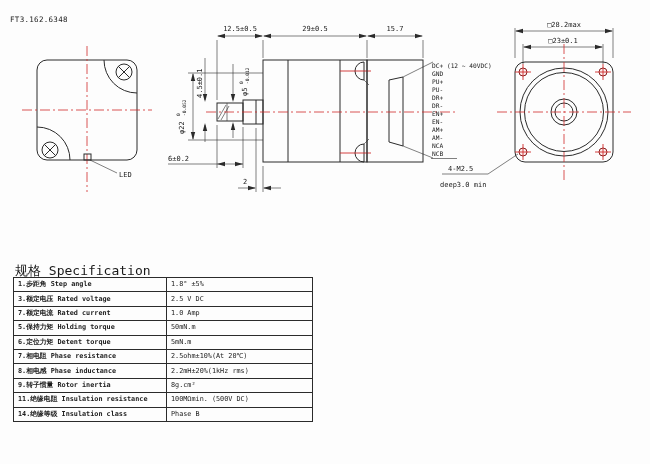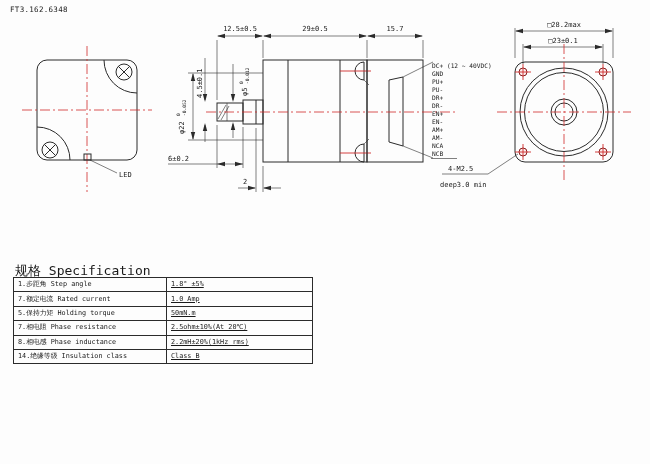--- a/index.html
+++ b/index.html
@@ -1,35 +1,35 @@
 <!DOCTYPE html>
 <html><head>
 <meta charset="utf-8">
 <style>
   html,body{margin:0;padding:0;background:#e8e8e8;}
   .canvas{position:relative;width:650px;height:464px;background:#fdfdfd;overflow:hidden;
           font-family:"DejaVu Sans Mono","Liberation Mono",monospace;color:#1a1a1a;}
-  .docnum{position:absolute;left:10px;top:5px;font-size:7.5px;color:#222;letter-spacing:.3px;}
+  .docnum{position:absolute;left:10px;top:15px;font-size:7.5px;color:#222;letter-spacing:.3px;}
   svg{position:absolute;left:0;top:0;}
   svg text{font-family:"DejaVu Sans Mono","Liberation Mono",monospace;fill:#1a1a1a;}
   .dtxt{font-size:7px;}
   .stxt{font-size:4.6px;}
   .wtxt{font-size:6.2px;}
   .ol{fill:none;stroke:#2b2b2b;stroke-width:1;}
   .thin{fill:none;stroke:#2b2b2b;stroke-width:.6;}
   .cl{fill:none;stroke:#cf2a2a;stroke-width:.8;stroke-dasharray:10 3 2 3;}
   .rl{fill:none;stroke:#cf2a2a;stroke-width:.9;}
   .ah{fill:#2b2b2b;}
   .spec-title{position:absolute;left:15px;top:262px;font-size:13px;}
   table.spec{position:absolute;left:13px;top:277px;width:285px;border-collapse:collapse;
              table-layout:fixed;border:1.4px solid #2b2b2b;}
   table.spec td{border:1px solid #2b2b2b;height:13.4px;padding:0 2px 0 4px;
                 font-size:6.8px;line-height:1;vertical-align:middle;white-space:nowrap;
                 overflow:hidden;}
-  td.c1{width:146px;} td.c2{width:139px;text-decoration:underline;}
+  td.c1{width:146px;font-weight:bold;} td.c2{width:139px;}
 </style>
 </head>
 <body>
 
 <div class="canvas">
 
   <div class="docnum">FT3.162.6348</div>
 
   <svg width="650" height="258" viewBox="0 0 650 258">
 
@@ -253,35 +253,51 @@
 
   <div class="spec-title">规格 Specification</div>
 
   <table class="spec">
     <tbody>
       <tr>
           <td class="c1">1.步距角 Step angle</td>
           <td class="c2">1.8° ±5%</td>
         </tr>
       <tr>
+          <td class="c1">3.额定电压 Rated voltage</td>
+          <td class="c2">2.5 V DC</td>
+        </tr>
+      <tr>
           <td class="c1">7.额定电流 Rated current</td>
           <td class="c2">1.0 Amp</td>
         </tr>
       <tr>
           <td class="c1">5.保持力矩 Holding torque</td>
           <td class="c2">50mN.m</td>
         </tr>
       <tr>
+          <td class="c1">6.定位力矩 Detent torque</td>
+          <td class="c2">5mN.m</td>
+        </tr>
+      <tr>
           <td class="c1">7.相电阻 Phase resistance</td>
           <td class="c2">2.5ohm±10%(At 20℃)</td>
         </tr>
       <tr>
           <td class="c1">8.相电感 Phase inductance</td>
           <td class="c2">2.2mH±20%(1kHz rms)</td>
         </tr>
       <tr>
+          <td class="c1">9.转子惯量 Rotor inertia</td>
+          <td class="c2">8g.cm²</td>
+        </tr>
+      <tr>
+          <td class="c1">11.绝缘电阻 Insulation resistance</td>
+          <td class="c2">100MΩmin. (500V DC)</td>
+        </tr>
+      <tr>
           <td class="c1">14.绝缘等级 Insulation class</td>
-          <td class="c2">Class B</td>
+          <td class="c2">Phase B</td>
         </tr>
     </tbody>
   </table>
 
 </div>
 
 </body></html>

